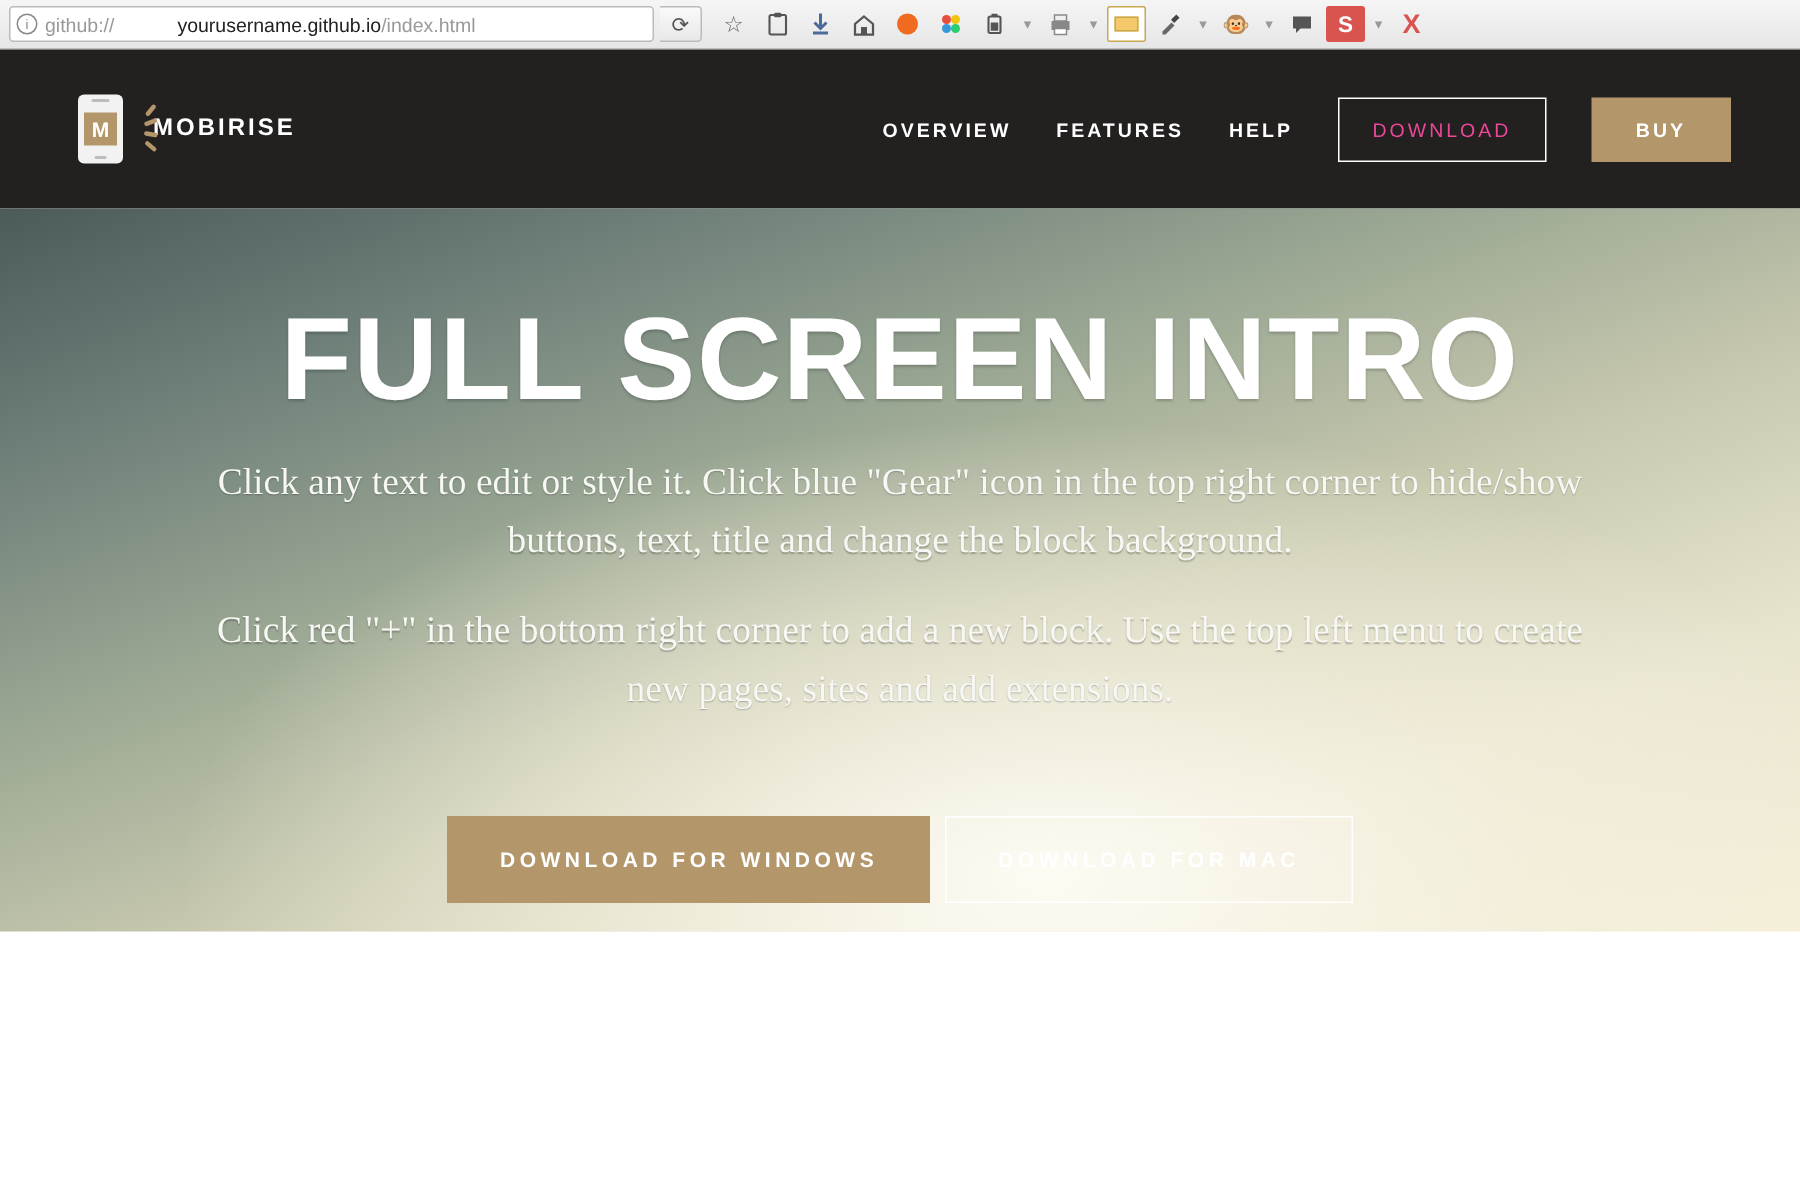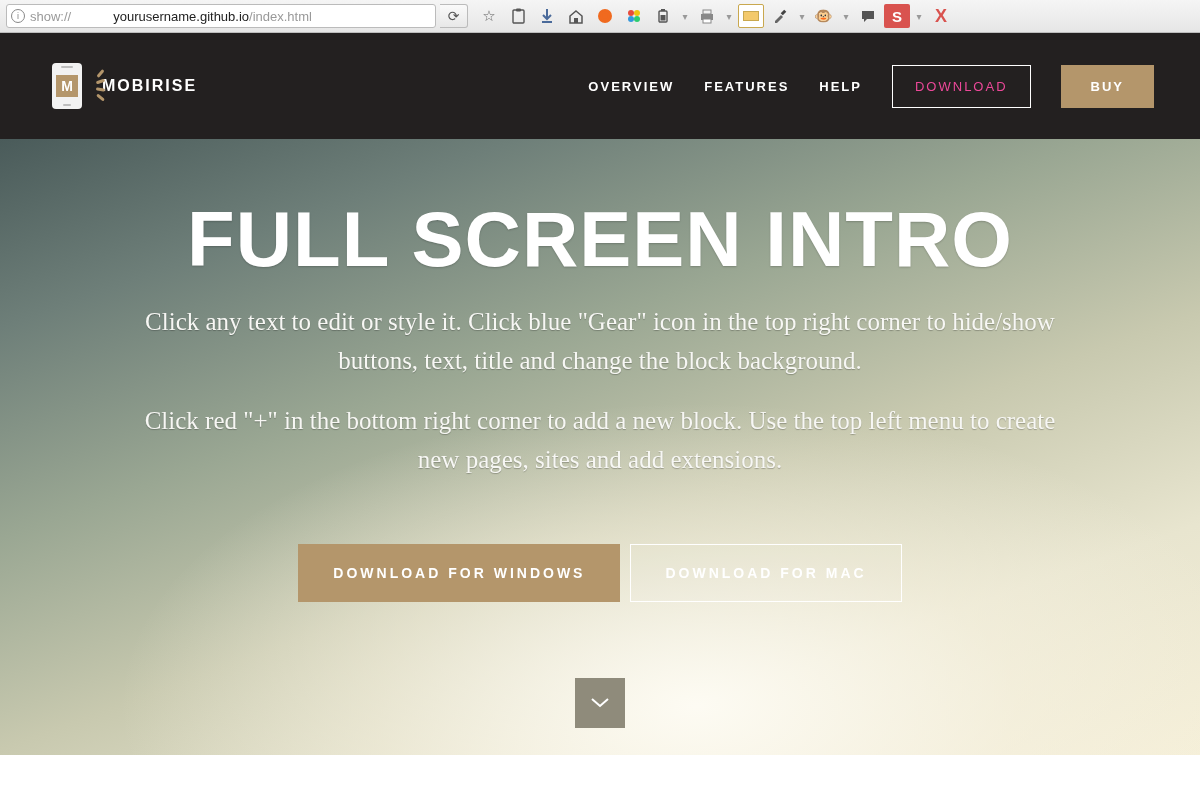--- a/index.html
+++ b/index.html
@@ -93,21 +93,21 @@
     font-size:13px; background:transparent; cursor:pointer;
   }
   .btn-solid {
     background:#b4966b; color:#fff; border:none; padding:14px 30px; font-weight:700;
     letter-spacing:2px; font-size:13px; cursor:pointer;
   }
 
   
   .hero {
     position:relative;
-    height:616px;
+    height:482px;
     background:
       radial-gradient(ellipse 800px 420px at 58% 92%, rgba(255,253,246,0.92) 0%, rgba(247,242,225,0.55) 40%, rgba(135,150,143,0) 72%),
       linear-gradient(160deg,#4a5b5a 0%, #6e7f79 18%, #9aa793 38%, #c8c9af 58%, #e8e5cf 78%, #f5efd8 100%);
     color:#fff;
     text-align:center;
     padding-top:60px;
     overflow:hidden;
   }
   .hero h1{
     font-size:78px; font-weight:800; letter-spacing:1px; line-height:1.05;
@@ -138,21 +138,21 @@
   }
   .scroll-down svg{stroke:#fff;}
 </style>
 </head>
 <body>
 
 <div class="chrome">
   <div class="url-wrap">
     <div class="url-info-icon">i</div>
     <div class="url-text">
-      <span class="light">show://</span><span class="dark">yourusername.github.io</span><span class="light">/index.html</span>
+      <span class="light">github://</span><span class="dark">yourusername.github.io</span><span class="light">/index.html</span>
     </div>
   </div>
   <div class="reload-btn">⟳</div>
 
   <div class="tool-icons">
     <div class="ticon star">☆</div>
     <div class="ticon">
       <svg width="15" height="16">
           <rect x="2" y="2" width="11" height="13" rx="1" fill="none" stroke="#555" stroke-width="1.4"></rect>
           <rect x="5" y="0.5" width="5" height="3" rx="1" fill="#555"></rect>

